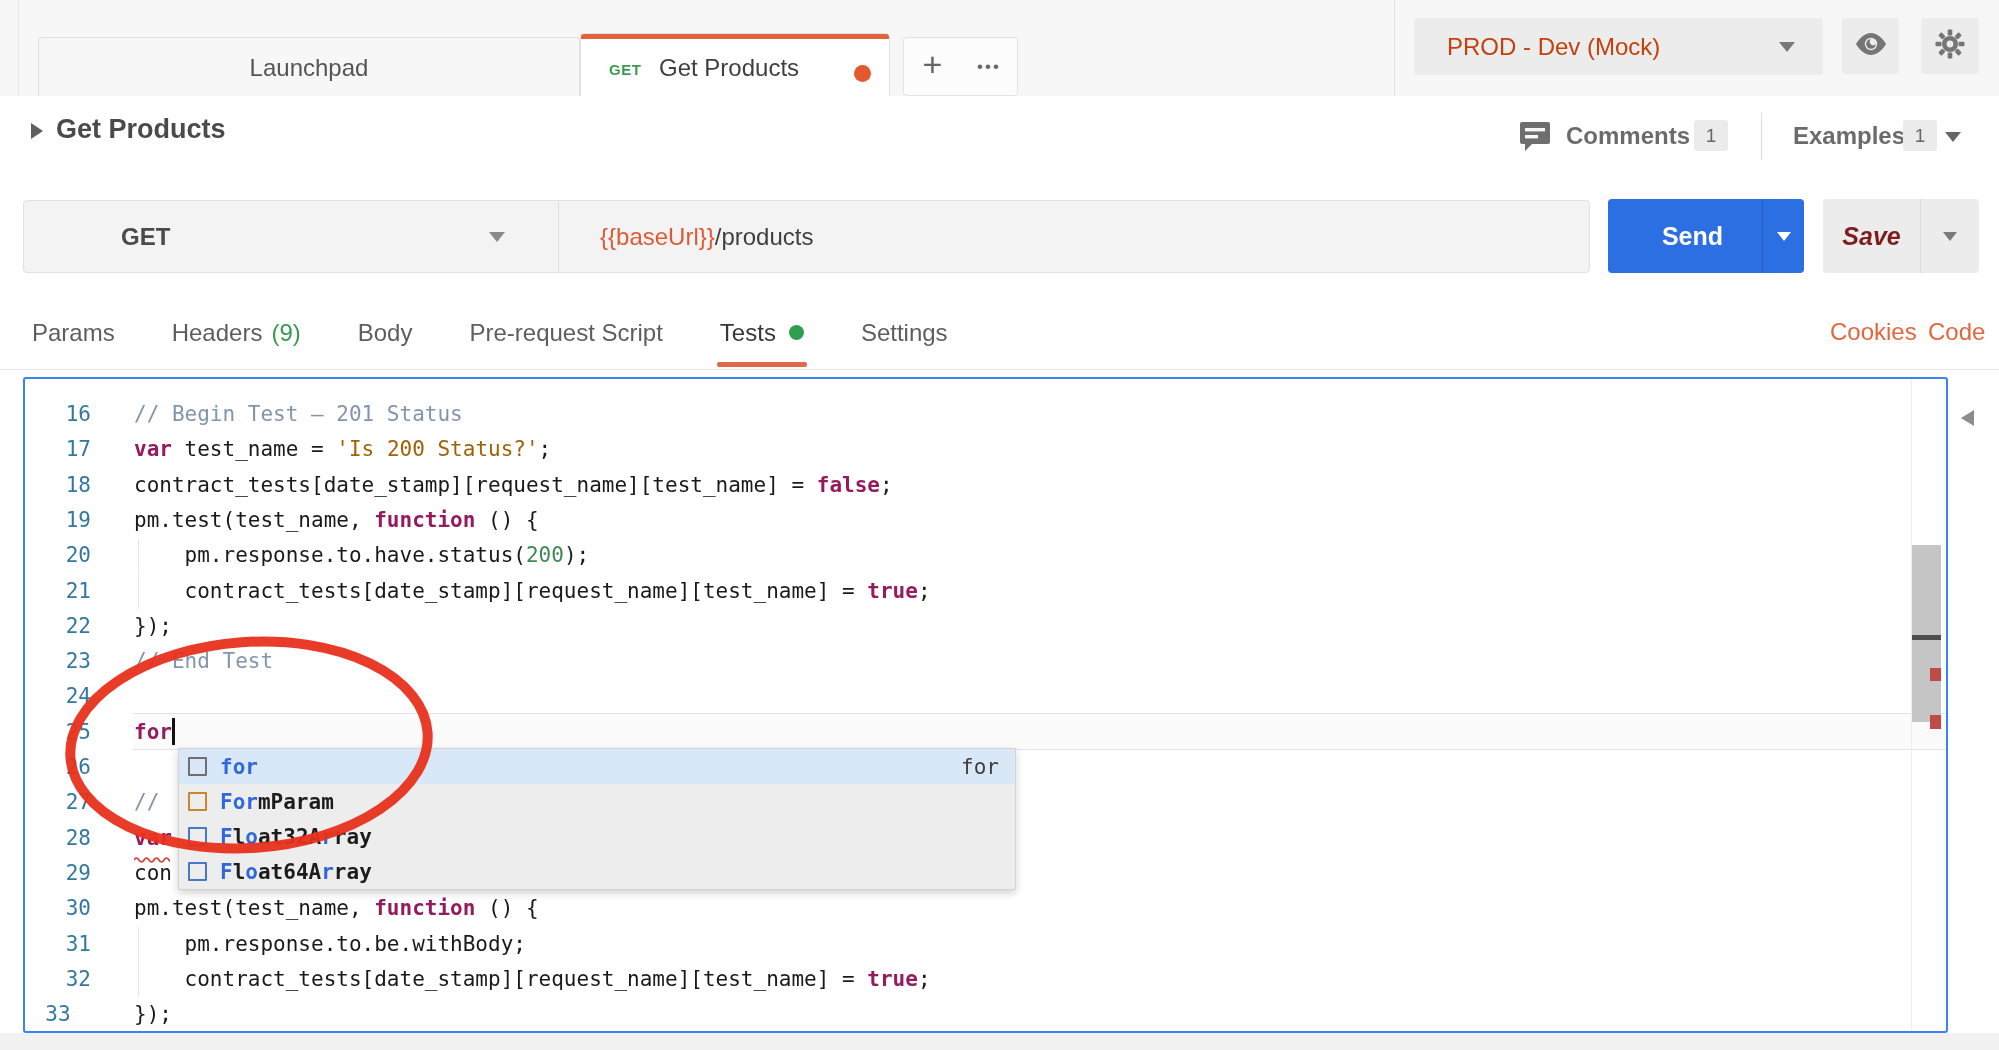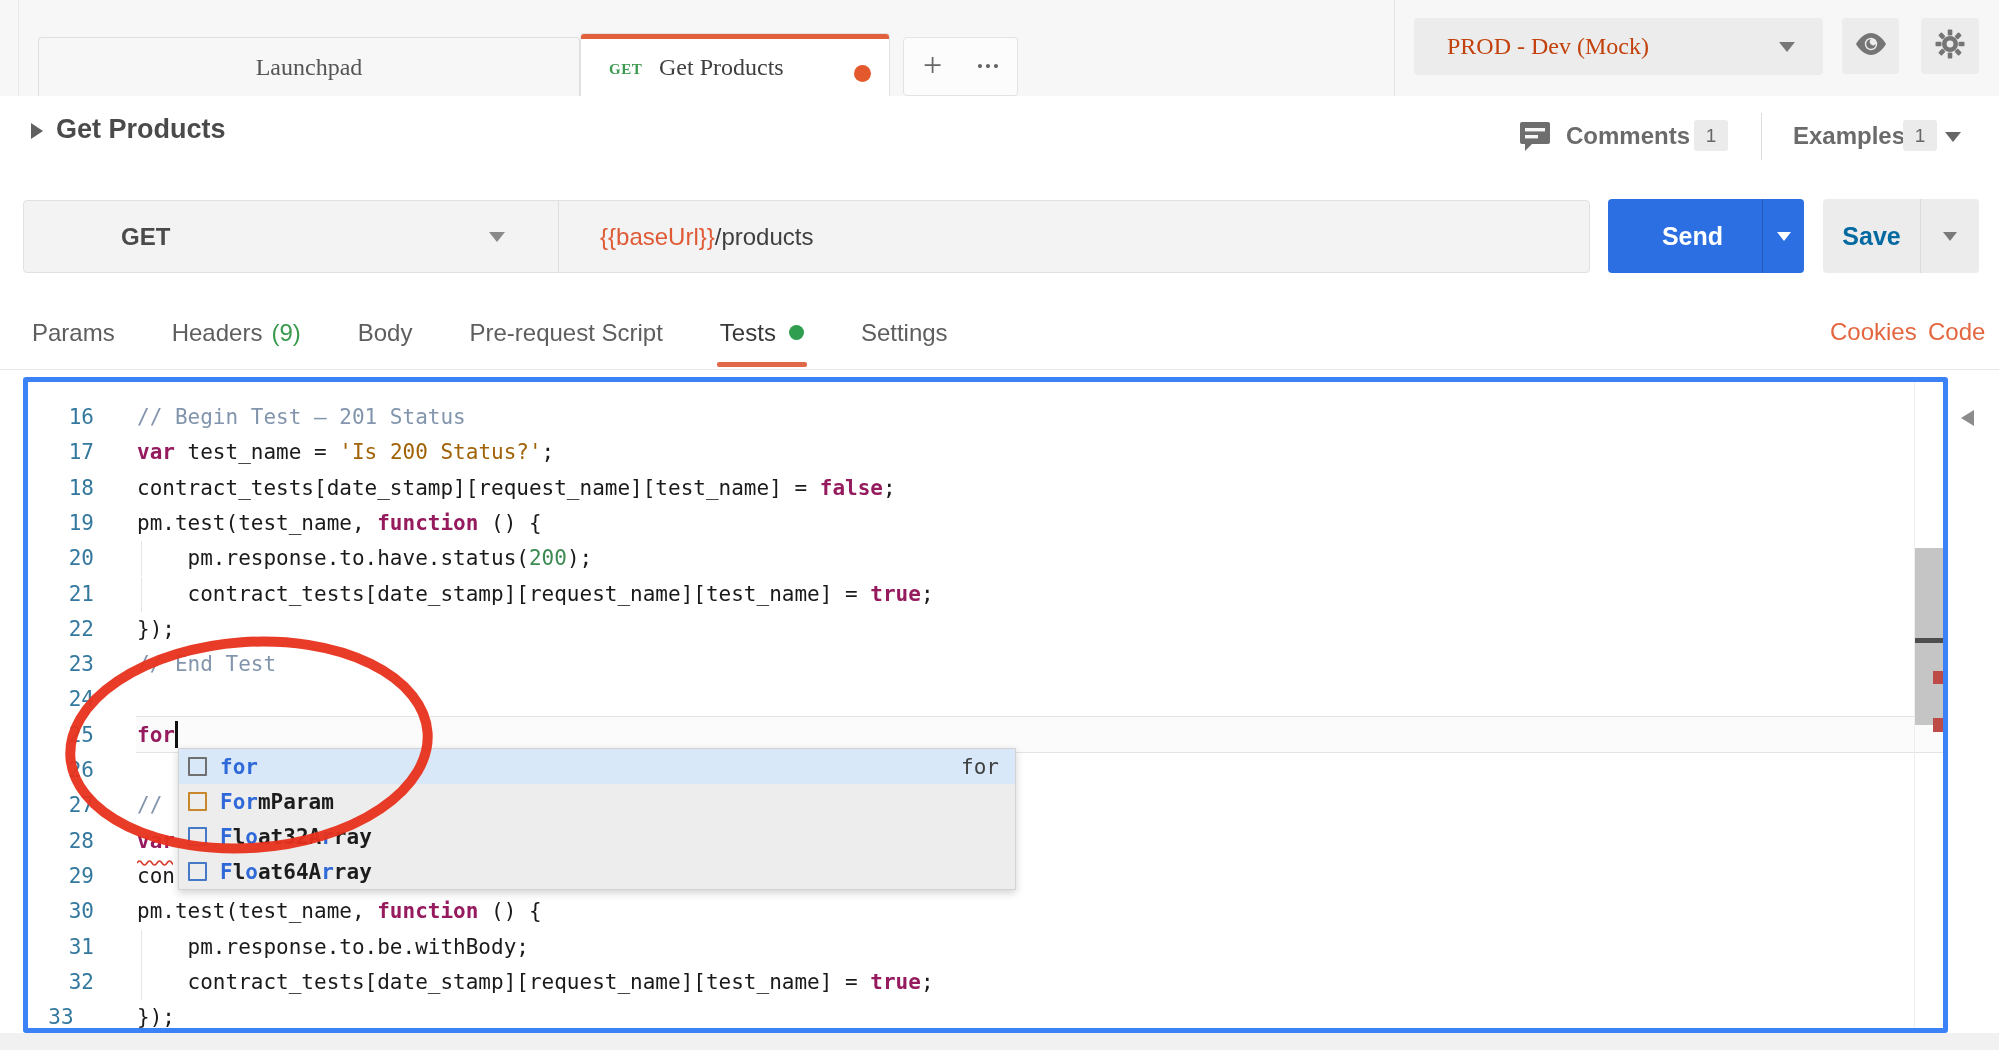--- a/index.html
+++ b/index.html
@@ -1,21 +1,21 @@
 <!DOCTYPE html>
 <html><head>
 <meta charset="utf-8">
 <style>
   html,body{margin:0;padding:0;background:#ffffff;}
   .canvas{position:relative;width:1999px;height:1050px;background:#ffffff;overflow:hidden;
           font-family:"Liberation Sans",sans-serif;-webkit-font-smoothing:antialiased;}
   .abs{position:absolute;}
 
   
-  .topbar{position:absolute;left:0;top:0;width:1999px;height:96px;background:#F7F7F7;border-bottom:1px solid #E2E2E2;font-family:Liberation Serif, serif;}
+  .topbar{position:absolute;left:0;top:0;width:1999px;height:96px;background:#F7F7F7;border-bottom:1px solid #E2E2E2;}
   .sliver{position:absolute;left:18px;top:0;width:1px;height:96px;background:#E8E8E8;}
   .tab{position:absolute;border:1px solid #DFDFDF;border-bottom:none;border-radius:4px 4px 0 0;box-sizing:border-box;}
   .tab-launchpad{left:38px;top:37px;width:542px;height:60px;background:#F7F7F7;display:flex;align-items:center;justify-content:center;}
   .tab-launchpad .lbl{font-size:24px;color:#555555;}
   .tab-active{left:580px;top:33px;width:310px;height:64px;background:#ffffff;border-color:#E2E2E2;overflow:hidden;}
   .tab-active .topstrip{position:absolute;left:0;top:0;right:0;height:5px;background:#E2603B;}
   .tab-active .method{position:absolute;left:28px;top:27px;font-size:15px;font-weight:bold;color:#3C9A50;letter-spacing:.5px;}
   .tab-active .lbl{position:absolute;left:78px;top:20px;font-size:24px;color:#3F3F3F;}
   .dirty-dot{position:absolute;right:18px;top:31px;width:17px;height:17px;border-radius:50%;background:#E4582E;}
   .sq-btn{position:absolute;top:37px;height:59px;background:#FCFCFC;border:1px solid #E3E3E3;box-sizing:border-box;
@@ -48,37 +48,37 @@
   .req-box .vdiv{position:absolute;left:534px;top:0;width:1px;height:71px;background:#DFDFDF;}
   .url{position:absolute;left:576px;top:0;line-height:71px;font-size:24px;white-space:pre;}
   .url .var{color:#DF5A35;}
   .url .path{color:#3F3F3F;}
   .send-btn{position:absolute;left:1608px;top:21px;width:196px;height:74px;background:#2C6FE2;border-radius:4px;display:flex;}
   .send-btn .main{width:139px;display:flex;align-items:center;justify-content:center;color:#fff;font-size:25px;font-weight:bold;margin-left:15px;}
   .send-btn .split{width:1px;background:rgba(0,0,0,0.18);margin:0;}
   .send-btn .dd{flex:1;display:flex;align-items:center;justify-content:center;}
   .send-btn .caret-down{border-top-color:#fff;border-left-width:7px;border-right-width:7px;border-top-width:9px;}
   .save-btn{position:absolute;left:1823px;top:21px;width:156px;height:74px;background:#ECECEC;border-radius:4px;display:flex;}
-  .save-btn .main{width:97px;display:flex;align-items:center;justify-content:center;color:#0369a1;font-size:25px;font-weight:bold;}
+  .save-btn .main{width:97px;display:flex;align-items:center;justify-content:center;color:#7f1d1d;font-size:25px;font-weight:bold;font-style:italic;}
   .save-btn .split{width:1px;background:#DBDBDB;}
   .save-btn .dd{flex:1;display:flex;align-items:center;justify-content:center;}
   .save-btn .caret-down{border-top-color:#7A7A7A;border-left-width:7px;border-right-width:7px;border-top-width:9px;}
 
   
   .row4{position:absolute;left:0;top:296px;width:1999px;height:74px;background:#fff;border-bottom:1px solid #E7E7E7;box-sizing:border-box;}
   .rtabs{position:absolute;left:32px;top:0;height:73px;display:flex;gap:57px;align-items:stretch;}
   .rtab{position:relative;display:flex;align-items:center;font-size:24px;color:#5E5E5E;white-space:nowrap;}
   .rtab .suffix{color:#3C9A50;margin-left:9px;}
   .rtab .dot{width:15px;height:15px;border-radius:50%;background:#2F9E4F;margin-left:13px;}
   .rtab.active{color:#383838;}
   .rtab.active::after{content:"";position:absolute;left:-3px;right:-3px;bottom:2px;height:5px;background:#E0694A;border-radius:2px;}
   .link-orange{position:absolute;top:22px;font-size:24px;color:#E4663F;}
 
   
-  .editor{position:absolute;left:23px;top:377px;width:1925px;height:656px;background:#fff;border:5px solid #3b82f6;border-radius:3px;box-sizing:border-box;overflow:hidden;
+  .editor{position:absolute;left:23px;top:377px;width:1925px;height:656px;background:#fff;border:2px solid #3b82f6;border-radius:3px;box-sizing:border-box;overflow:hidden;
           font-family:"DejaVu Sans Mono","Liberation Mono",monospace;}
   .gut{position:absolute;left:0;width:66px;text-align:right;font-size:21px;color:#33789E;line-height:35.3px;height:35.3px;}
   .cline{position:absolute;left:109px;font-size:21px;line-height:35.3px;height:35.3px;white-space:pre;color:#1A1A1A;}
   .seg-k{color:#951A5E;font-weight:bold;}
   .seg-s{color:#a16207;}
   .seg-n{color:#3D8A52;}
   .seg-c{color:#8295AC;}
   .cursor{display:inline-block;width:3px;height:27px;background:#111;vertical-align:-6px;}
   .curline-band{position:absolute;left:108px;right:0;height:37px;background:#FBFBFB;border-top:1px solid #E3E3E3;border-bottom:1px solid #E3E3E3;box-sizing:border-box;}
   .guide{position:absolute;left:113px;width:1px;background:#E5E5E5;}

